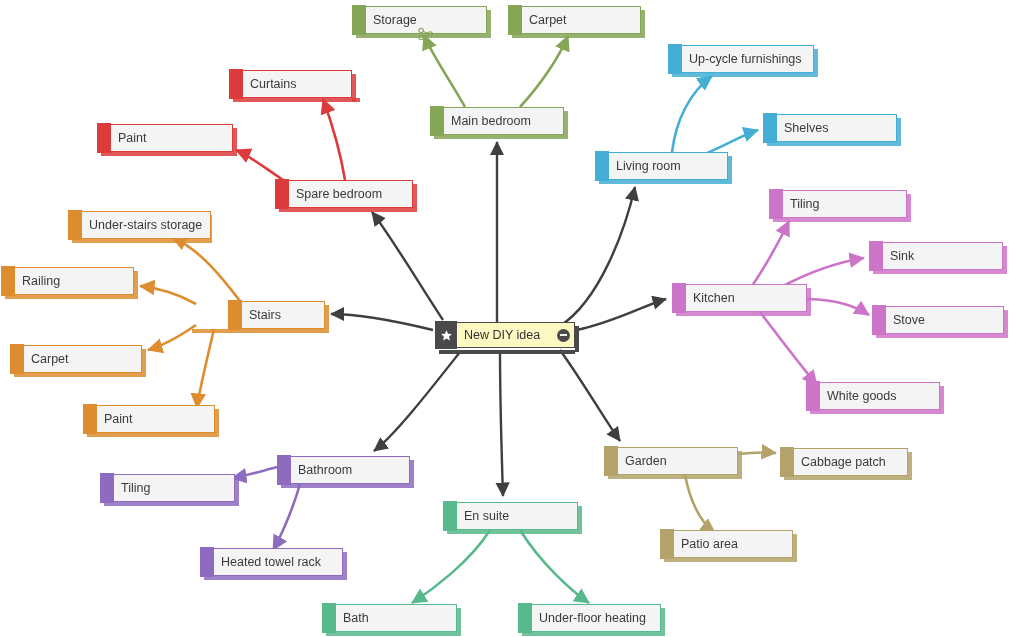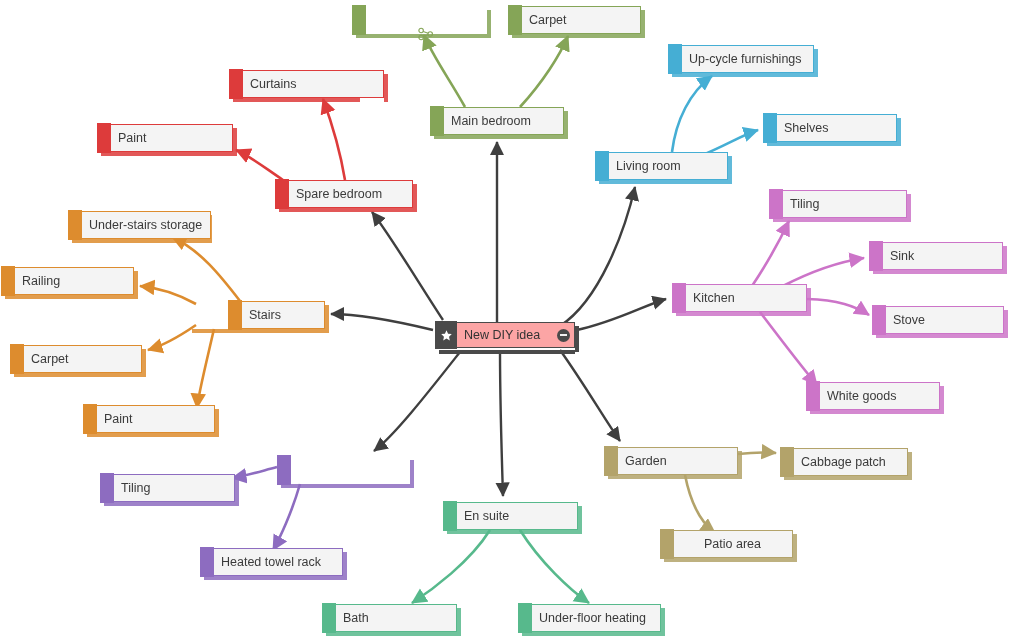--- a/index.html
+++ b/index.html
@@ -84,21 +84,21 @@
   .node.central .tab {
     width: 22px;
     flex: 0 0 22px;
     background: #4a4a4a;
     height: 28px;
     display: flex;
     align-items: center;
     justify-content: center;
   }
   .node.central .body {
-    background: #fca5a5;
+    background: #fef9c3;
     border: 1px solid #4a4a4a;
     border-left: none;
     padding-right: 4px;
     font-size: 12.5px;
     color: #333;
     justify-content: space-between;
   }
   .node.central .shadow,
   .node.central .shadow-r { background: #4a4a4a; opacity: 1; }
   .star {
@@ -220,20 +220,23 @@
       <path d="M345,180 C340,150 330,118 323,99" marker-end="url(#a-red)"></path>
       <path d="M283,180 C265,168 250,156 236,150" marker-end="url(#a-red)"></path>
     </g>
   </svg>
 
   <div id="nodes-layer">
       <div class="node" style="left: 352px; top: 6px; width: 135px;">
         <div class="shadow" style="width: 131px; background: rgb(133, 165, 87);"></div>
         <div class="shadow-r" style="background: rgb(133, 165, 87);"></div>
         <div class="tab" style="background: rgb(133, 165, 87);"></div>
+        <div class="body" style="border-color: rgb(133, 165, 87);">
+          <span>Storage</span>
+        </div>
       </div>
       <div class="link-icon" style="left: 417px; top: 27px;"><svg viewBox="0 0 24 20" width="18" height="14">
           <circle cx="5" cy="5" r="3.2" fill="none" stroke="#85a557" stroke-width="1.6"></circle>
           <circle cx="5" cy="15" r="3.2" fill="none" stroke="#85a557" stroke-width="1.6"></circle>
           <circle cx="18" cy="10" r="3.2" fill="none" stroke="#85a557" stroke-width="1.6"></circle>
           <line x1="8" y1="6.5" x2="15" y2="9" stroke="#85a557" stroke-width="1.6"></line>
           <line x1="8" y1="13.5" x2="15" y2="11" stroke="#85a557" stroke-width="1.6"></line>
         </svg></div>
       <div class="node" style="left: 508px; top: 6px; width: 133px;">
         <div class="shadow" style="width: 129px; background: rgb(133, 165, 87);"></div>
@@ -320,21 +323,21 @@
         <div class="shadow-r" style="background: rgb(179, 163, 106);"></div>
         <div class="tab" style="background: rgb(179, 163, 106);"></div>
         <div class="body" style="border-color: rgb(179, 163, 106);">
           <span>Cabbage patch</span>
         </div>
       </div>
       <div class="node" style="left: 660px; top: 530px; width: 133px;">
         <div class="shadow" style="width: 129px; background: rgb(179, 163, 106);"></div>
         <div class="shadow-r" style="background: rgb(179, 163, 106);"></div>
         <div class="tab" style="background: rgb(179, 163, 106);"></div>
-        <div class="body" style="border-color: rgb(179, 163, 106); justify-content: center;">
+        <div class="body" style="border-color: rgb(179, 163, 106);">
           <span>Patio area</span>
         </div>
       </div>
       <div class="node" style="left: 604px; top: 447px; width: 134px;">
         <div class="shadow" style="width: 130px; background: rgb(179, 163, 106);"></div>
         <div class="shadow-r" style="background: rgb(179, 163, 106);"></div>
         <div class="tab" style="background: rgb(179, 163, 106);"></div>
         <div class="body" style="border-color: rgb(179, 163, 106);">
           <span>Garden</span>
         </div>
@@ -376,20 +379,23 @@
         <div class="shadow-r" style="background: rgb(141, 108, 192);"></div>
         <div class="tab" style="background: rgb(141, 108, 192);"></div>
         <div class="body" style="border-color: rgb(141, 108, 192);">
           <span>Heated towel rack</span>
         </div>
       </div>
       <div class="node" style="left: 277px; top: 456px; width: 133px;">
         <div class="shadow" style="width: 129px; background: rgb(141, 108, 192);"></div>
         <div class="shadow-r" style="background: rgb(141, 108, 192);"></div>
         <div class="tab" style="background: rgb(141, 108, 192);"></div>
+        <div class="body" style="border-color: rgb(141, 108, 192);">
+          <span>Bathroom</span>
+        </div>
       </div>
       <div class="node" style="left: 68px; top: 211px; width: 140px;">
         <div class="shadow" style="width: 136px; background: rgb(221, 140, 46);"></div>
         <div class="shadow-r" style="background: rgb(221, 140, 46);"></div>
         <div class="tab" style="background: rgb(221, 140, 46);"></div>
         <div class="body" style="border-color: rgb(221, 140, 46);">
           <span>Under-stairs storage</span>
         </div>
       </div>
       <div class="node" style="left: 1px; top: 267px; width: 133px;">
@@ -417,21 +423,21 @@
         </div>
       </div>
       <div class="node" style="left: 188px; top: 301px; width: 137px; padding-left: 40px;">
         <div class="shadow" style="width: 133px; background: rgb(221, 140, 46);"></div>
         <div class="shadow-r" style="background: rgb(221, 140, 46);"></div>
         <div class="tab" style="background: rgb(221, 140, 46);"></div>
         <div class="body" style="border-color: rgb(221, 140, 46);">
           <span>Stairs</span>
         </div>
       </div>
-      <div class="node" style="left: 229px; top: 70px; width: 155px;">
+      <div class="node" style="left: 229px; top: 70px; width: 123px;">
         <div class="shadow" style="width: 127px; background: rgb(221, 59, 59);"></div>
         <div class="shadow-r" style="background: rgb(221, 59, 59);"></div>
         <div class="tab" style="background: rgb(221, 59, 59);"></div>
         <div class="body" style="border-color: rgb(221, 59, 59);">
           <span>Curtains</span>
         </div>
       </div>
       <div class="node" style="left: 97px; top: 124px; width: 136px;">
         <div class="shadow" style="width: 132px; background: rgb(221, 59, 59);"></div>
         <div class="shadow-r" style="background: rgb(221, 59, 59);"></div>

